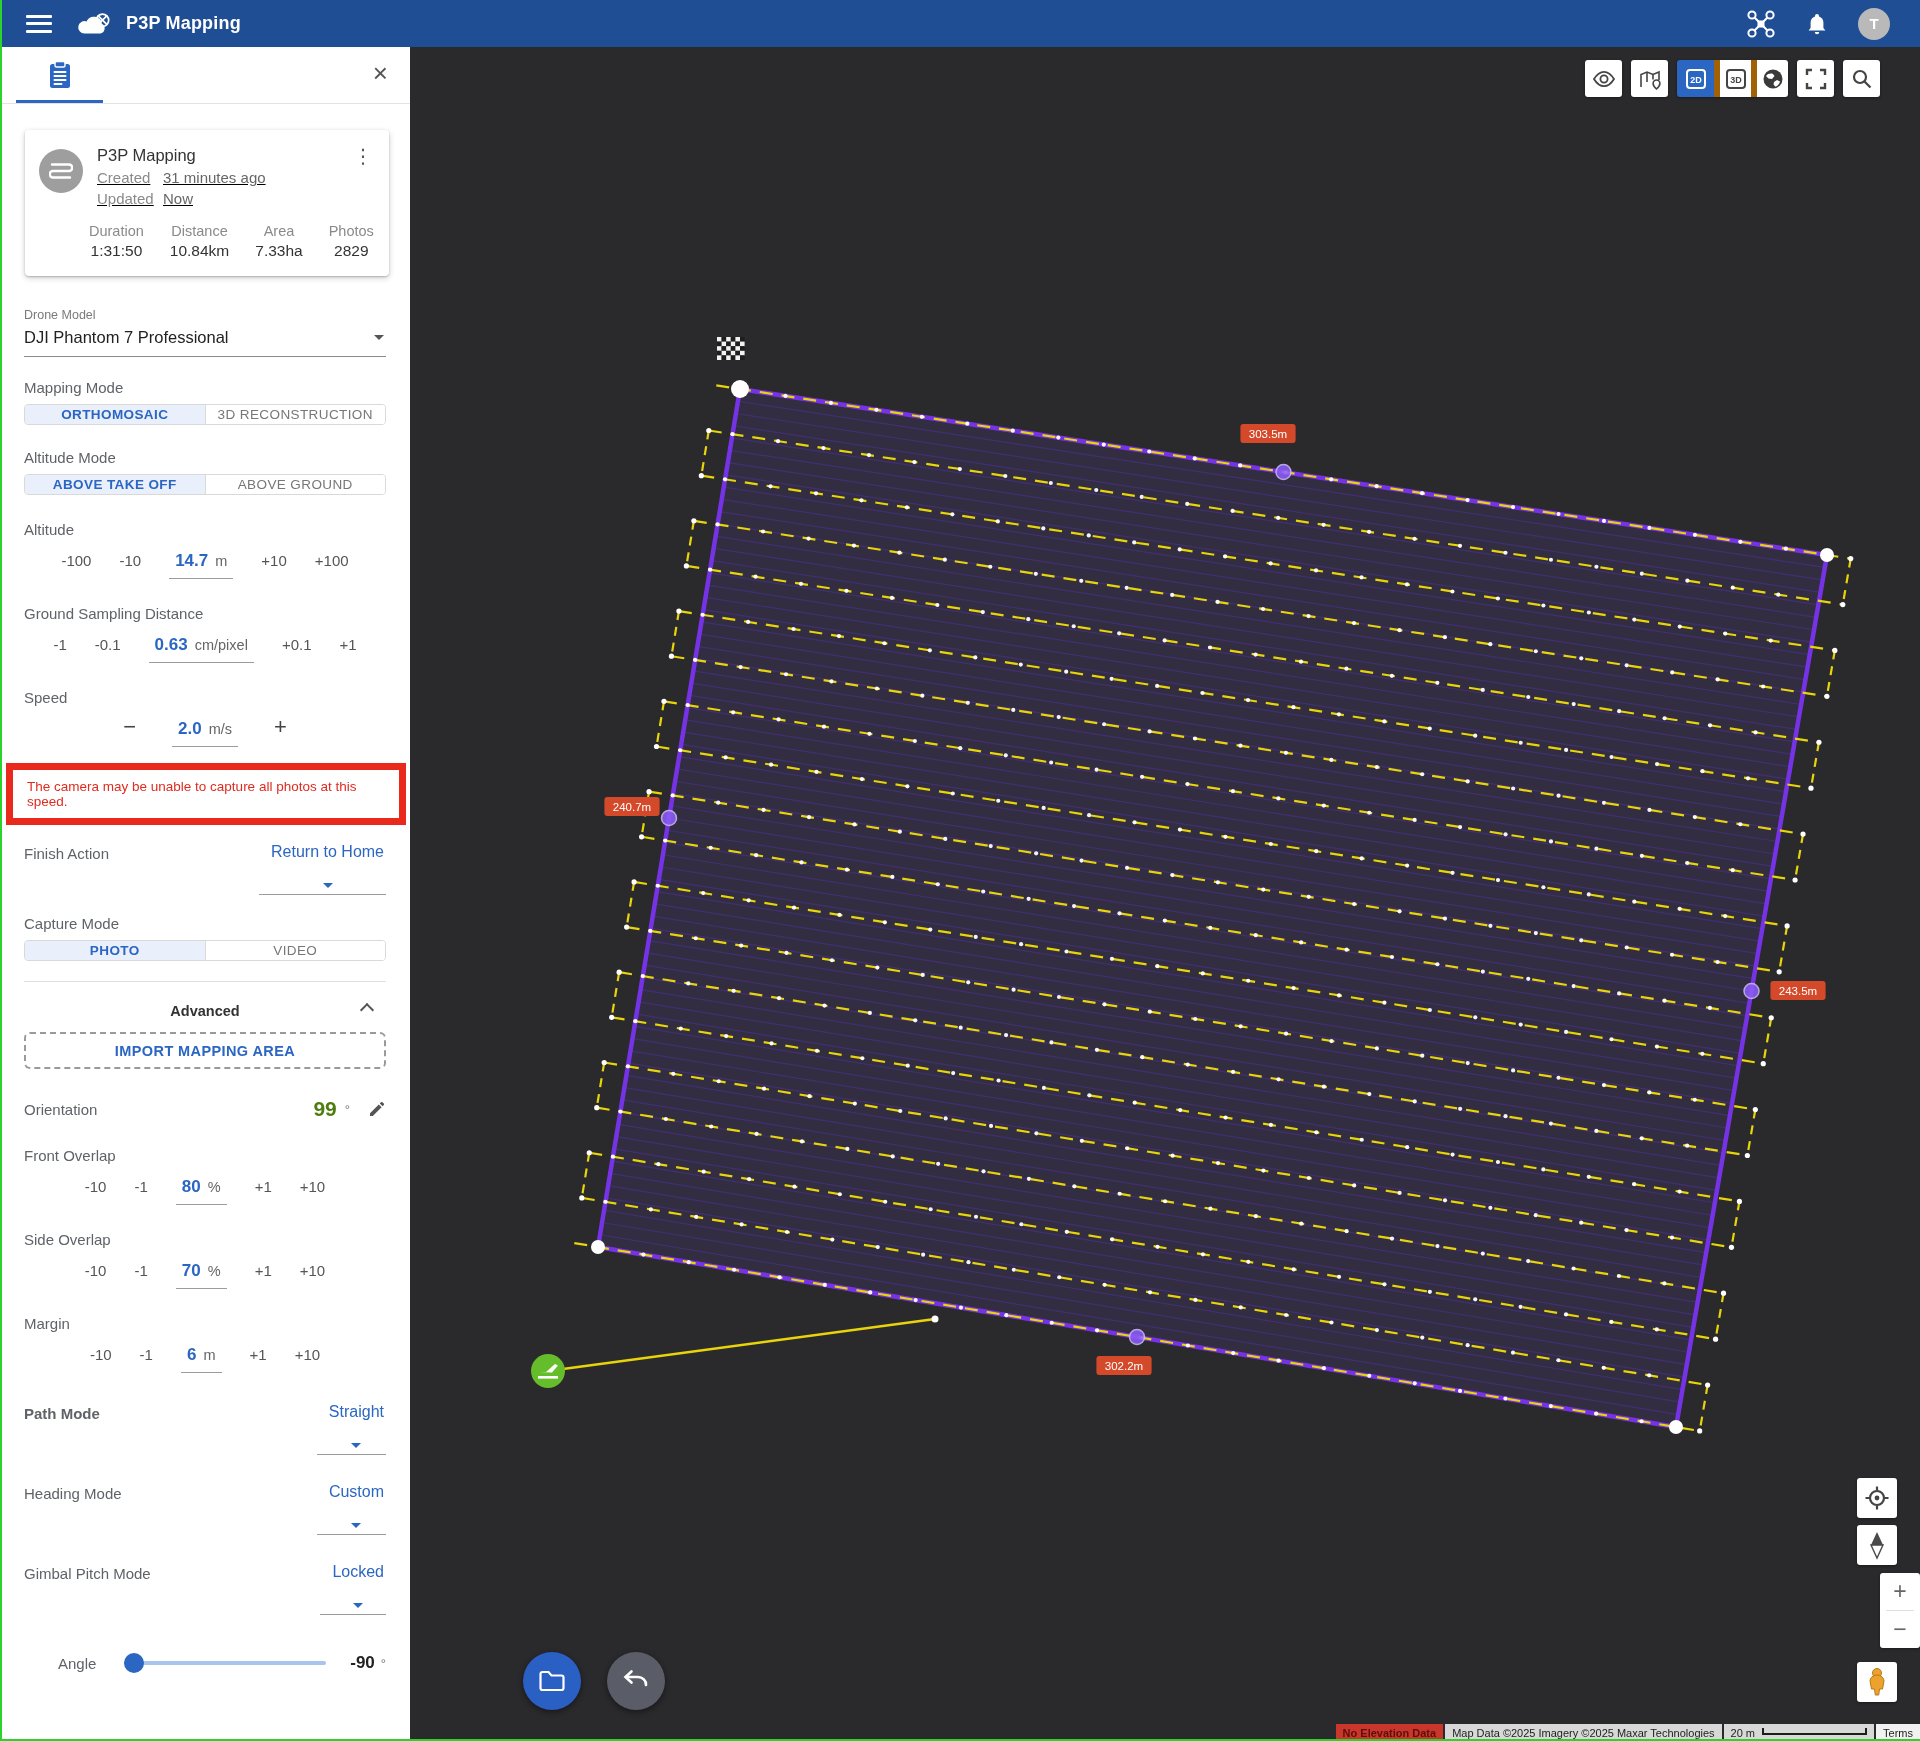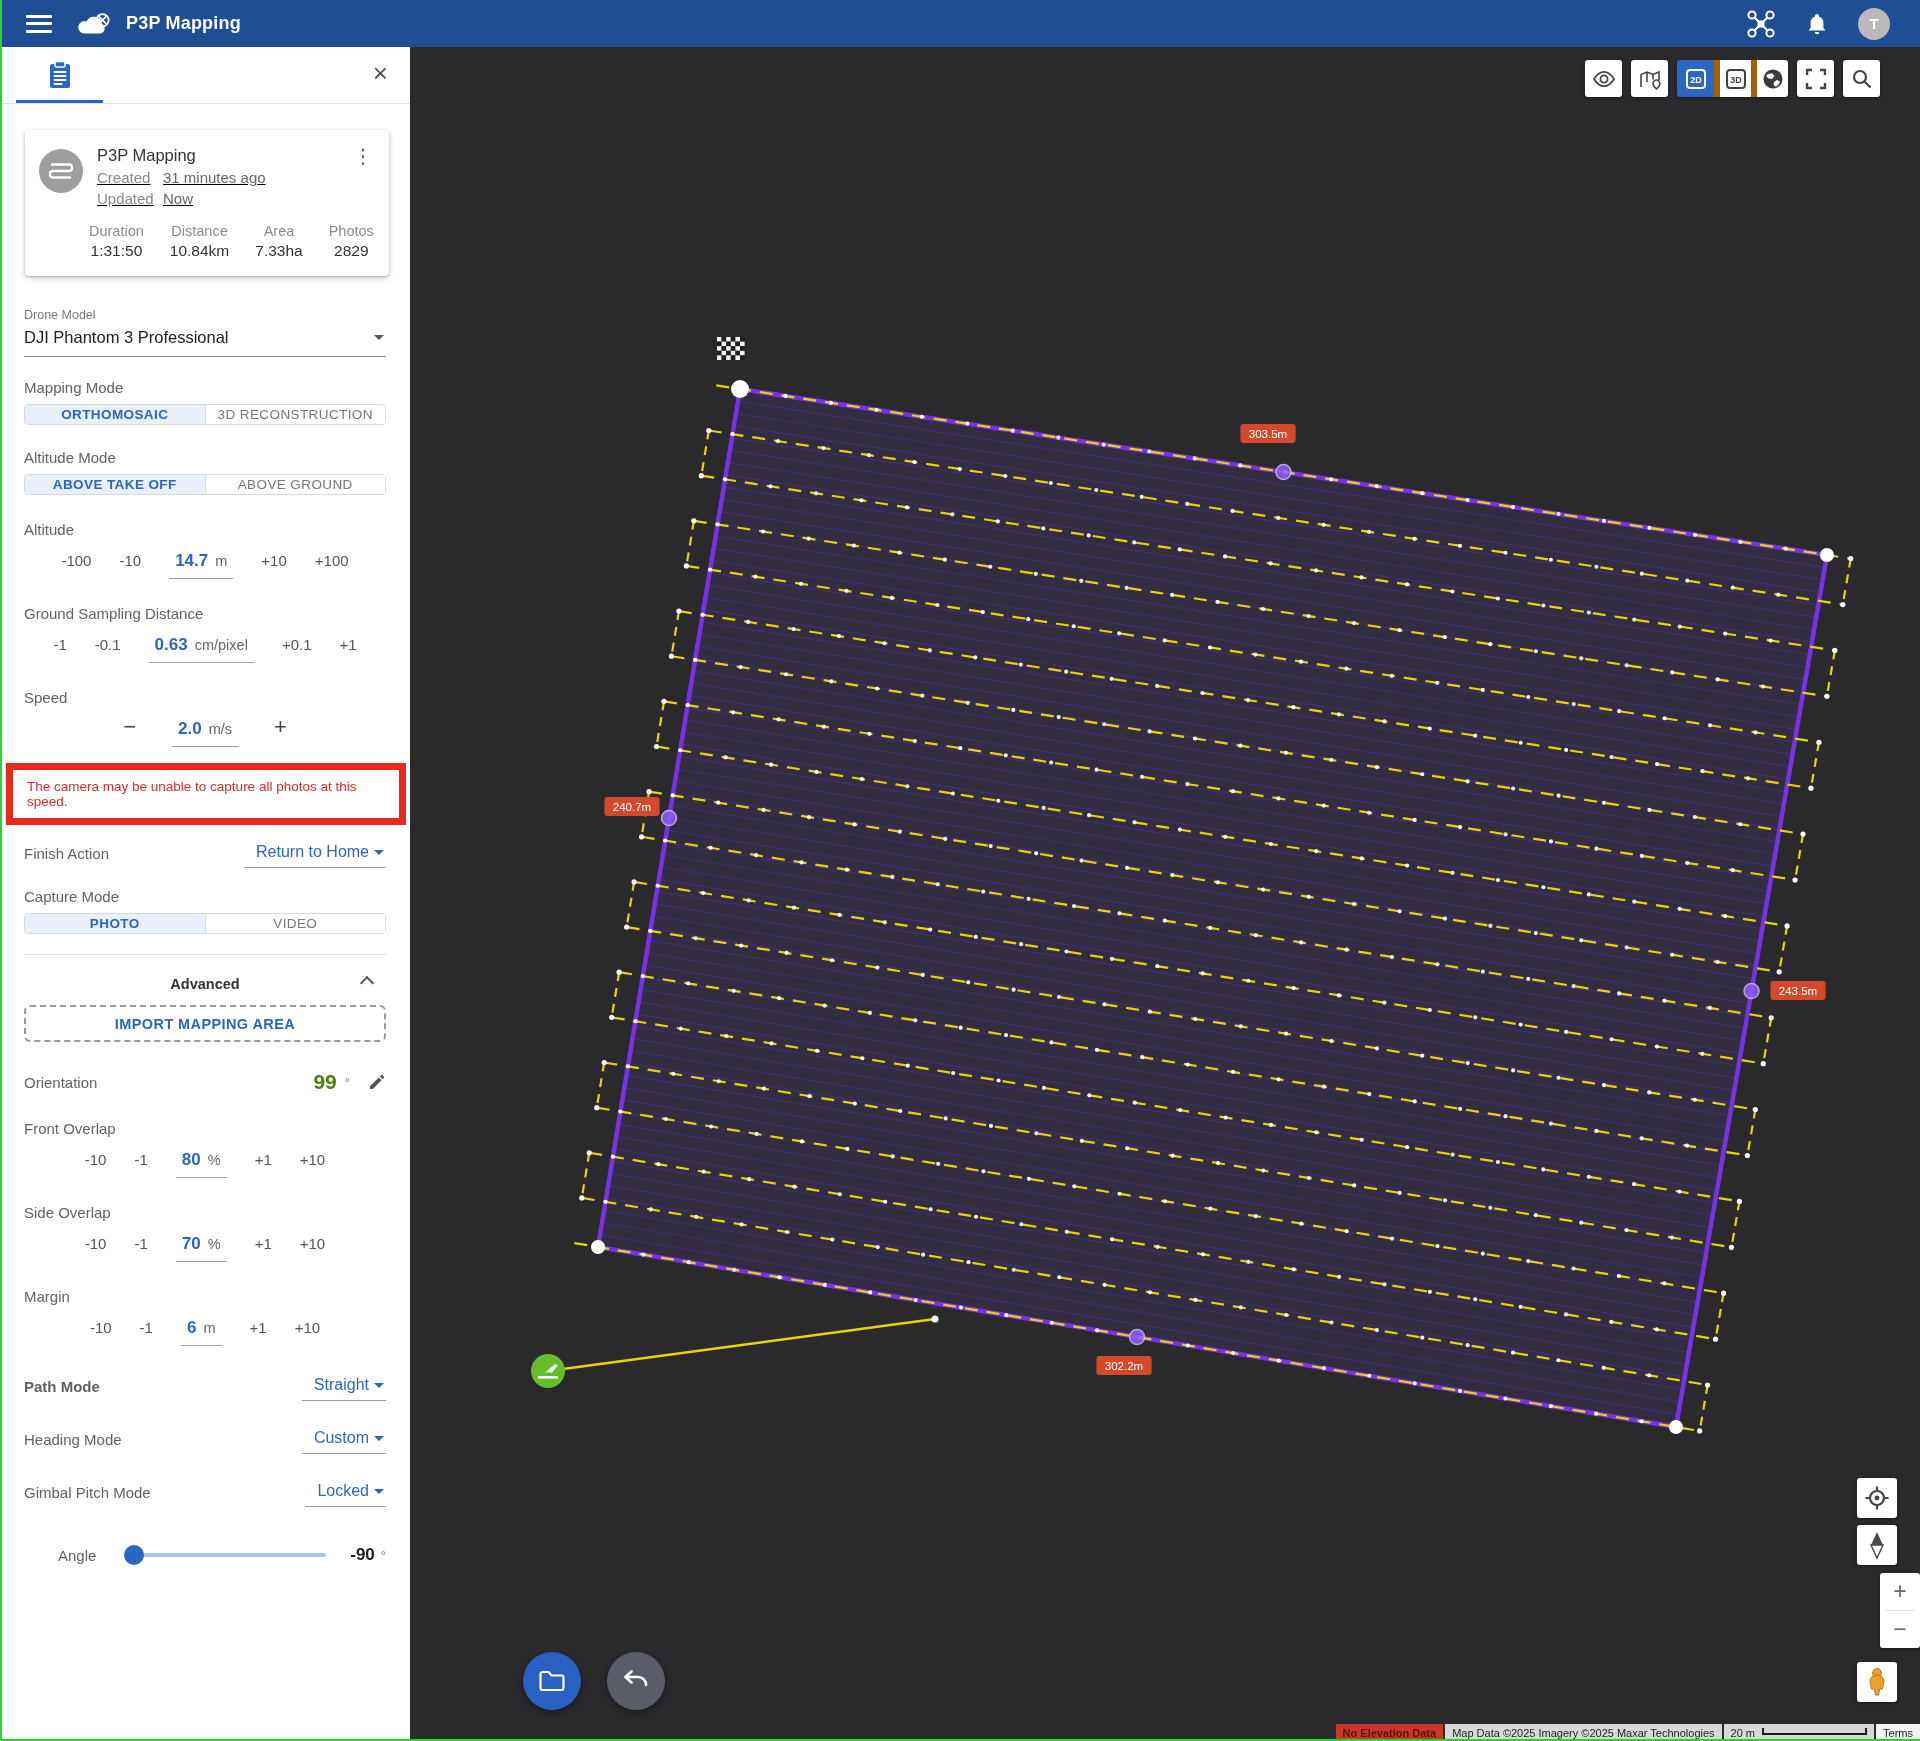--- a/index.html
+++ b/index.html
@@ -65,22 +65,22 @@
   .step-btn { font-size:15px; color:#555; font-weight:500; cursor:pointer; white-space:nowrap; }
   .step-val-wrap { border-bottom:1px solid #9c9c9c; padding:0 6px 7px 6px; white-space:nowrap; }
   .step-value { font-size:17px; color:#2b66c2; font-weight:bold; }
   .step-unit { font-size:14.5px; color:#666; margin-left:7px; }
   .pm { font-size:22px; color:#444; cursor:pointer; line-height:1; }
 
   .warning { margin:16px 4px 0 6px; border:7px solid #e8291c; background:#fff;
              padding:9px 14px; font-size:13.5px; color:#e02b20; }
 
   .row-between { display:flex; align-items:flex-start; justify-content:space-between; }
-  .inline-select { display:inline-flex; align-items:center; gap:5px; color:#2b66c2; font-size:16px;
-                   border-bottom:1px solid #9c9c9c; padding:0 2px 6px 12px; cursor:pointer; }
+  .inline-select { display:inline-flex; align-items:center; gap:22px; color:#2b66c2; font-size:16px;
+                   border-bottom:1px solid #9c9c9c; padding:0 2px 6px 12px; cursor:pointer;flex-direction:column; }
 
   .divider { height:1px; background:#e0e0e0; margin:20px 24px 0; }
   .advanced { position:relative; margin-top:20px; text-align:center; cursor:pointer; }
   .advanced-label { font-size:14.5px; font-weight:bold; color:#333; }
   .chev-up { position:absolute; right:38px; top:3px; width:10px; height:10px;
              border-left:2px solid #555; border-top:2px solid #555; transform:rotate(45deg); }
   .import-btn { margin:12px 24px 0; height:37px; border:2px dashed #9a9a9a; border-radius:6px;
                 display:flex; align-items:center; justify-content:center; color:#2b66c2;
                 font-size:14.5px; font-weight:bold; letter-spacing:.4px; cursor:pointer; }
 
@@ -227,21 +227,21 @@
         <div class="stat">
             <div class="stat-label">Photos</div>
             <div class="stat-value">2829</div>
           </div>
       </div>
     </div>
 
     <div class="section" style="margin-top:32px;">
       <div class="field-label-sm">Drone Model</div>
       <div class="select-underline">
-        <span class="select-value">DJI Phantom 3 Professional</span>
+        <span class="select-value">DJI Phantom 7 Professional</span>
         <span class="caret"></span>
       </div>
     </div>
 
     <div class="section" style="margin-top:22px;">
       <div class="group-label">Mapping Mode</div>
       <div class="toggle">
         <div class="opt sel">ORTHOMOSAIC</div>
         <div class="opt">3D RECONSTRUCTION</div>
       </div>

